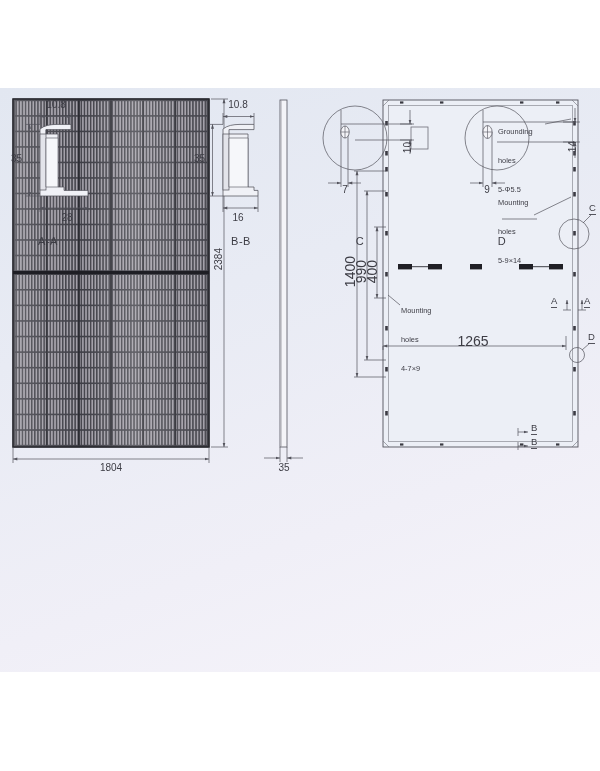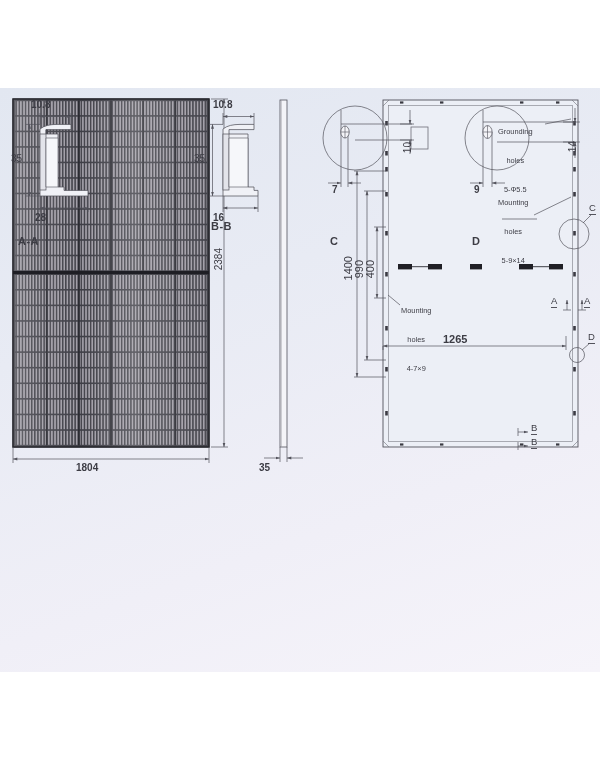--- a/index.html
+++ b/index.html
@@ -5,26 +5,26 @@
   html,body{margin:0;padding:0;background:#fff;}
   body{width:600px;height:771px;position:relative;overflow:hidden;
        font-family:"Liberation Sans","DejaVu Sans",sans-serif;color:#3a3a42;}
 
   
   #sheet{position:absolute;left:0;top:88px;width:600px;height:584px;
          background:linear-gradient(160deg,#e2e7f1 0%,#e8ebf4 35%,#f0eff7 70%,#f6f4fa 100%);}
   #sheet svg{display:block;}
 
   .lbl{position:absolute;font-size:9px;line-height:1.22;color:#3c3c44;white-space:pre;}
-  .lbl.c{font-weight:bold;}
+  .lbl.c{text-align:center;}
   .vert{writing-mode:vertical-rl;transform:rotate(180deg);}
-  .dim{font-size:11px;}
+  .dim{font-size:14px;}
   .dimbig{font-size:10px;}
   .secname{font-size:11px;letter-spacing:.5px;}
-  .callout{font-size:7.4px;line-height:1.3;text-align:center;}
+  .callout{font-size:7.4px;line-height:1.3;}
   .lettr{font-size:9.5px;}
   .lettr u{text-decoration:none;border-bottom:1px solid #53535c;padding-bottom:1px;}
 </style>
 </head>
 <body>
 
 <div id="sheet">
 
 <svg width="600" height="584" viewBox="0 0 600 584">
   <defs>
@@ -435,21 +435,21 @@
 <div class="lbl lettr" style="left:588px;top:243px;"><u>D</u></div>
 
 <div class="lbl dimbig c" style="left:31px;top:11px;width:50px;">10.8</div>
 <div class="lbl dimbig" style="left:11px;top:65px;">35</div>
 <div class="lbl dimbig c" style="left:35px;top:124px;width:64px;">28</div>
 <div class="lbl secname c" style="left:18px;top:147px;width:60px;">A-A</div>
 
 <div class="lbl dimbig c" style="left:213px;top:11px;width:50px;">10.8</div>
 <div class="lbl dimbig" style="left:194px;top:65px;">35</div>
 <div class="lbl dimbig c" style="left:213px;top:124px;width:50px;">16</div>
-<div class="lbl secname c" style="left:211px;top:132px;width:60px;">B-B</div>
+<div class="lbl secname c" style="left:211px;top:147px;width:60px;">B-B</div>
 
 <div class="lbl dimbig c" style="left:332px;top:96px;width:26px;">7</div>
 <div class="lbl dimbig vert" style="left:402px;top:54px;">10</div>
 <div class="lbl secname c" style="left:330px;top:147px;width:60px;">C</div>
 
 <div class="lbl dimbig c" style="left:474px;top:96px;width:26px;">9</div>
 <div class="lbl dimbig vert" style="left:567px;top:53px;">14</div>
 <div class="lbl secname c" style="left:472px;top:147px;width:60px;">D</div>
 
 </div>

